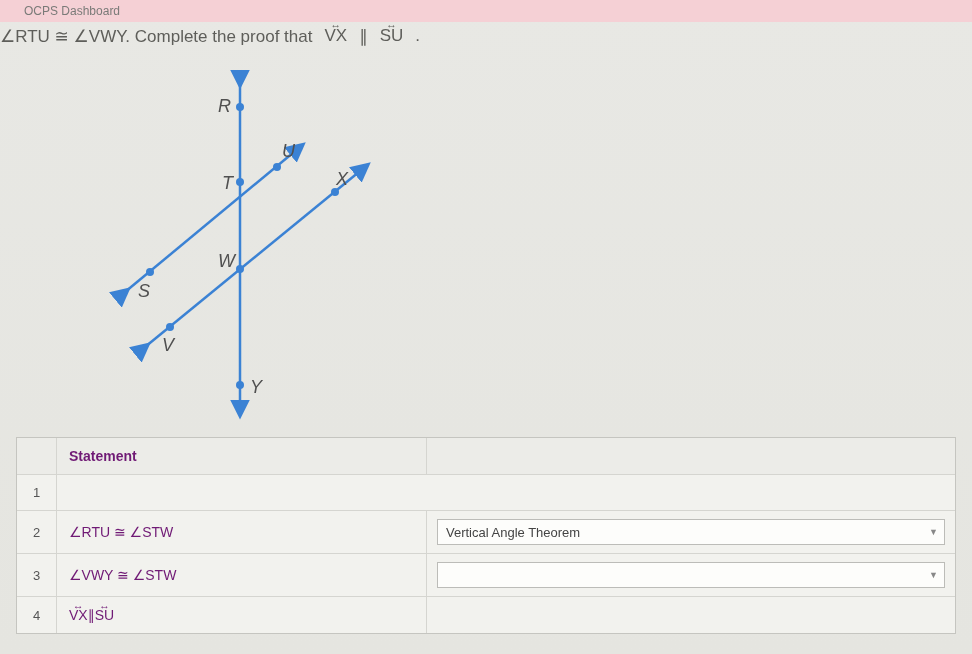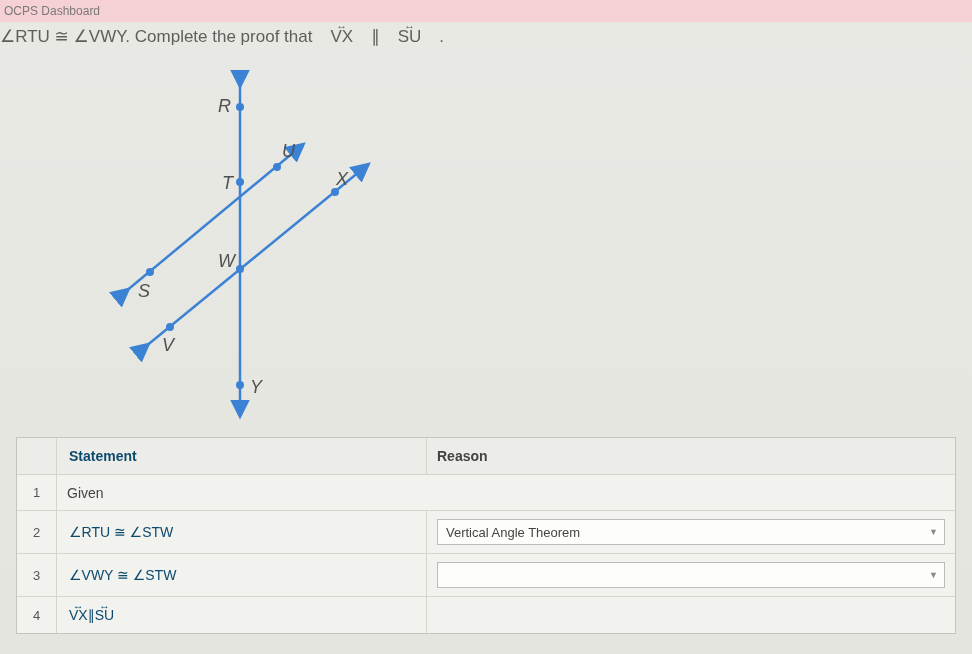--- a/index.html
+++ b/index.html
@@ -10,31 +10,31 @@
       font-family: Arial, Helvetica, sans-serif;
       overflow: hidden;
       position: relative;
     }
     .tab-bar {
       width: 100%;
       height: 22px;
       background: #f5d0d5;
       display: flex;
       align-items: center;
-      padding: 0 4px;
+      padding: 0 24px;
       font-size: 12px;
       color: #7a7a78;
     }
     .problem-statement {
       padding: 4px 0 0 0;
       font-size: 17px;
       color: #5e5e5a;
       display: flex;
-      align-items: center;
-      gap: 18px;
+      align-items: flex-start;
+      gap: 12px;
       position: relative;
     }
     .italic { }
     .overline-dbl { position: relative; display: inline-block; }
     .overline-dbl::before {
       content: "↔";
       position: absolute;
       top: -8px;
       left: 0;
       right: 0;
@@ -66,21 +66,21 @@
       color: #555;
       border-right: 1px solid #d5d5d0;
       display: flex;
       align-items: center;
       justify-content: center;
     }
     .stmt-col {
       width: 370px;
       padding: 10px 12px;
       font-size: 14px;
-      color: #0c4a6e;
+      color: #701a75;
       border-right: 1px solid #d5d5d0;
       display: flex;
       align-items: center;
     }
     .reason-col {
       flex: 1;
       padding: 8px 10px;
       font-size: 14px;
       color: #444;
       display: flex;
@@ -156,26 +156,24 @@
     <text x="48" y="230" font-size="18" font-style="italic" fill="#505050">S</text>
     <text x="72" y="284" font-size="18" font-style="italic" fill="#505050">V</text>
     <text x="160" y="326" font-size="18" font-style="italic" fill="#505050">Y</text>
   </svg>
 </div>
 
 <div class="table-area">
   <div class="proof-row header-row">
     <div class="num-col"></div>
     <div class="stmt-col">Statement</div>
-    <div class="reason-col">Reason</div>
   </div>
 
   <div class="proof-row">
     <div class="num-col">1</div>
-    <div class="reason-col">Given</div>
   </div>
 
   <div class="proof-row">
     <div class="num-col">2</div>
     <div class="stmt-col">∠RTU ≅ ∠STW</div>
     <div class="reason-col">
       <div class="select-box">
         <span>Vertical Angle Theorem</span>
         <span class="select-arrow">▼</span>
       </div>

